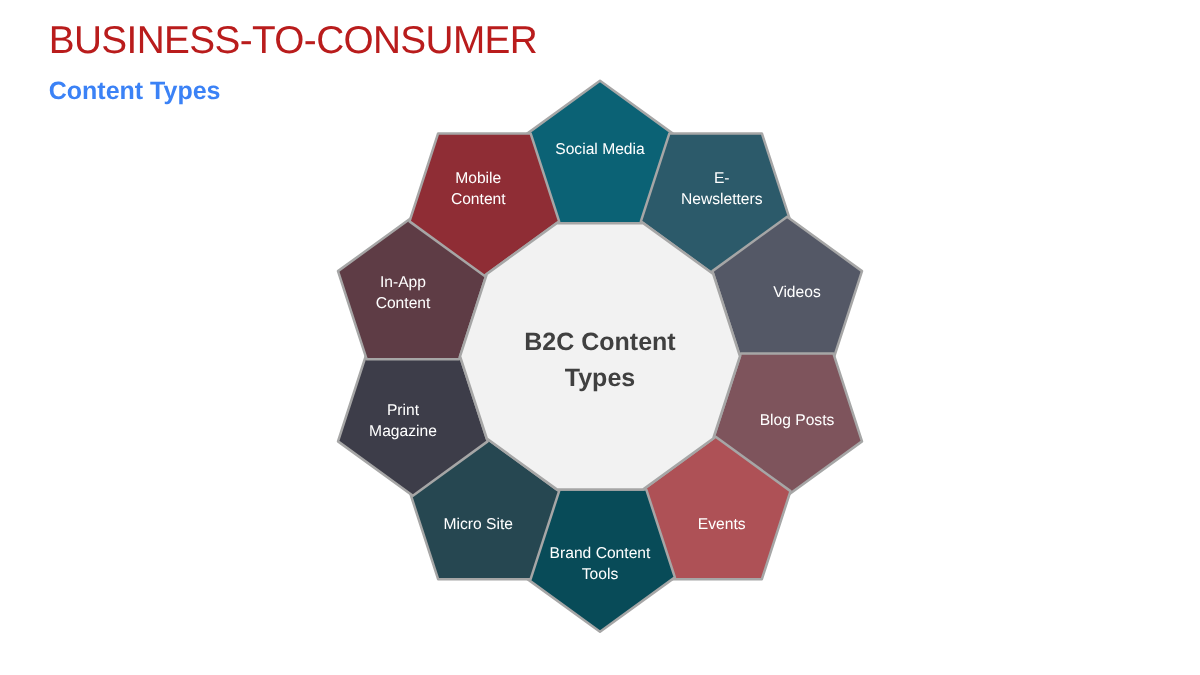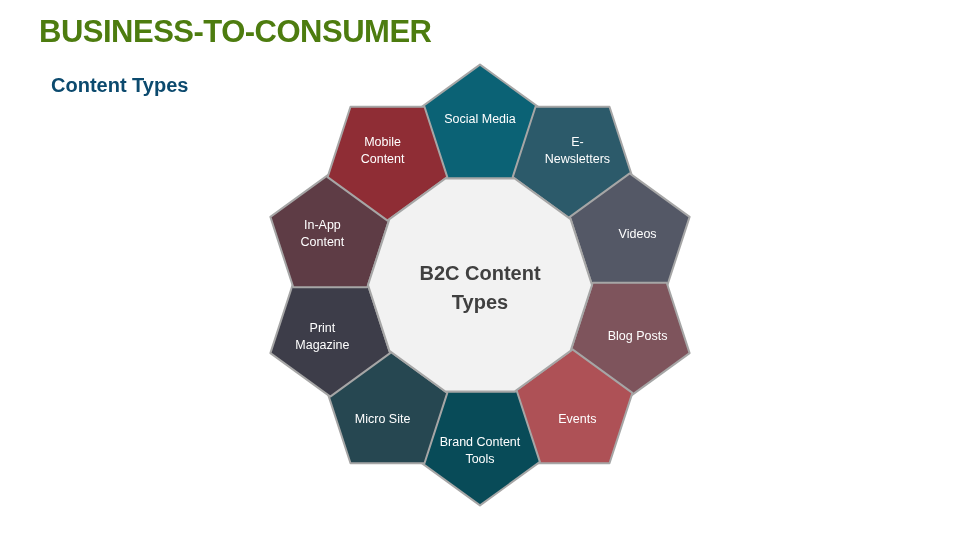--- a/index.html
+++ b/index.html
@@ -1,20 +1,20 @@
 <!DOCTYPE html>
 <html><head>
 <meta charset="utf-8">
 <style>
   html, body { margin:0; padding:0; }
   body { width:960px; height:540px; background:#ffffff; position:relative; overflow:hidden;
          font-family:"Liberation Sans", "DejaVu Sans", sans-serif; }
-  .title { position:absolute; left:39px; top:14px; font-size:31px; font-weight:bold; color:#4d7c0f;
+  .title { position:absolute; left:39px; top:14px; font-size:31px; font-weight:normal; color:#b91c1c;
            letter-spacing:-0.5px; margin:0; }
-  .subtitle { position:absolute; left:39px; top:62px; font-size:20px; color:#0c4a6e; margin:12px; }
+  .subtitle { position:absolute; left:39px; top:62px; font-size:20px; color:#3b82f6; margin:0; }
   svg.diagram { position:absolute; left:0; top:0; }
   .seg-label { font-size:12.5px; fill:#ffffff; font-family:"Liberation Sans", "DejaVu Sans", sans-serif; }
   .center-label { font-size:20px; font-weight:bold; fill:#404040; font-family:"Liberation Sans", "DejaVu Sans", sans-serif; }
 </style>
 </head>
 <body>
 
 <h1 class="title">BUSINESS-TO-CONSUMER</h1>
 <h2 class="subtitle">Content Types</h2>
 

